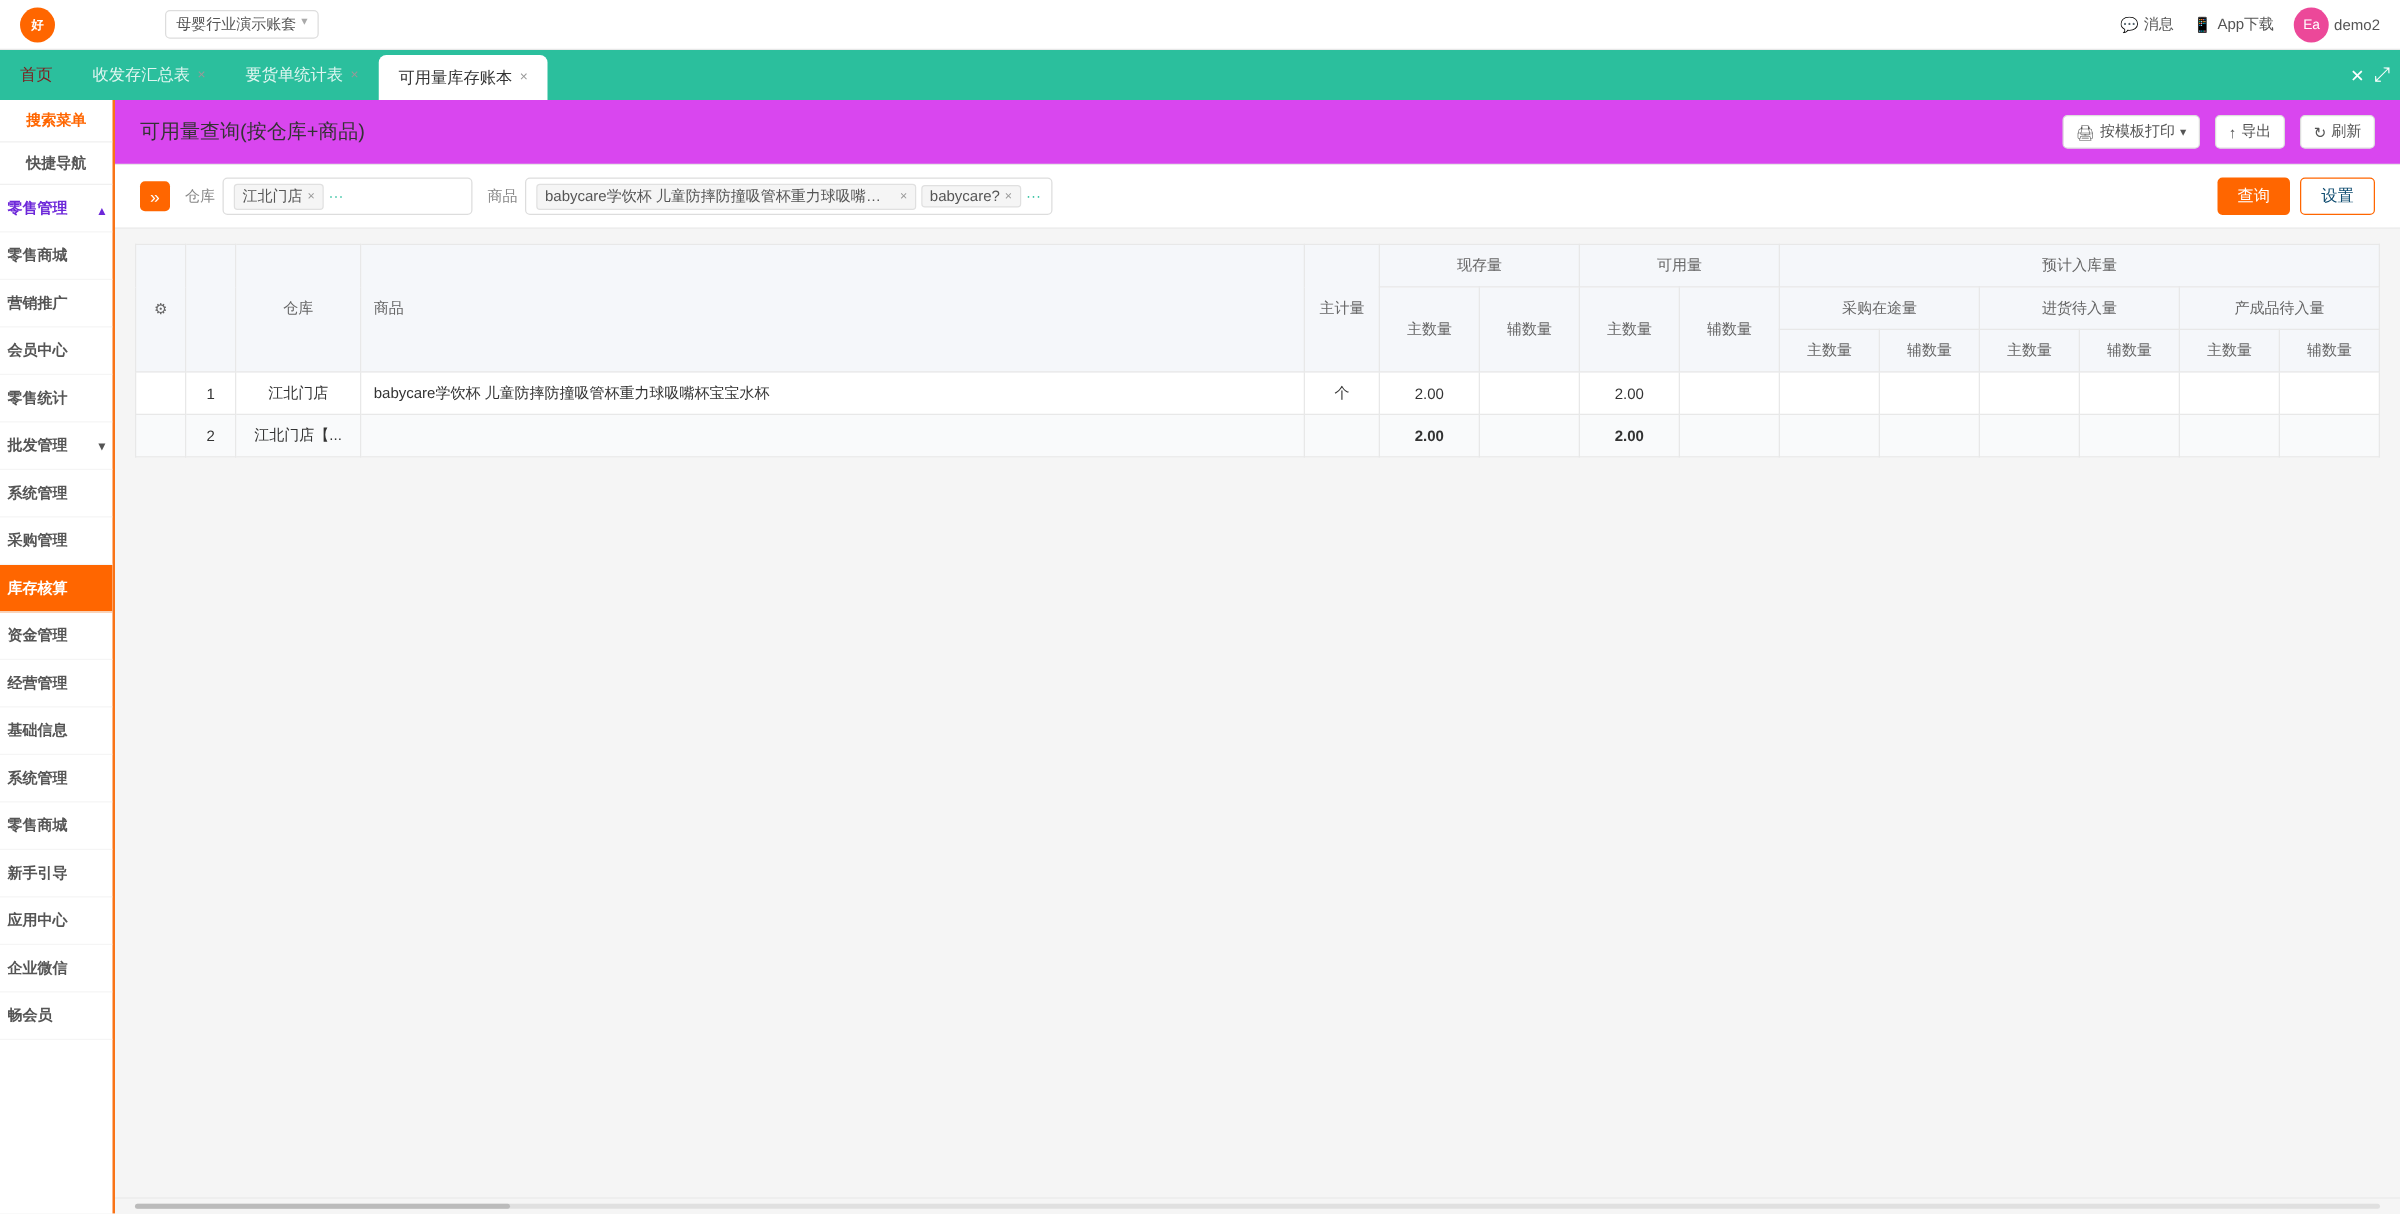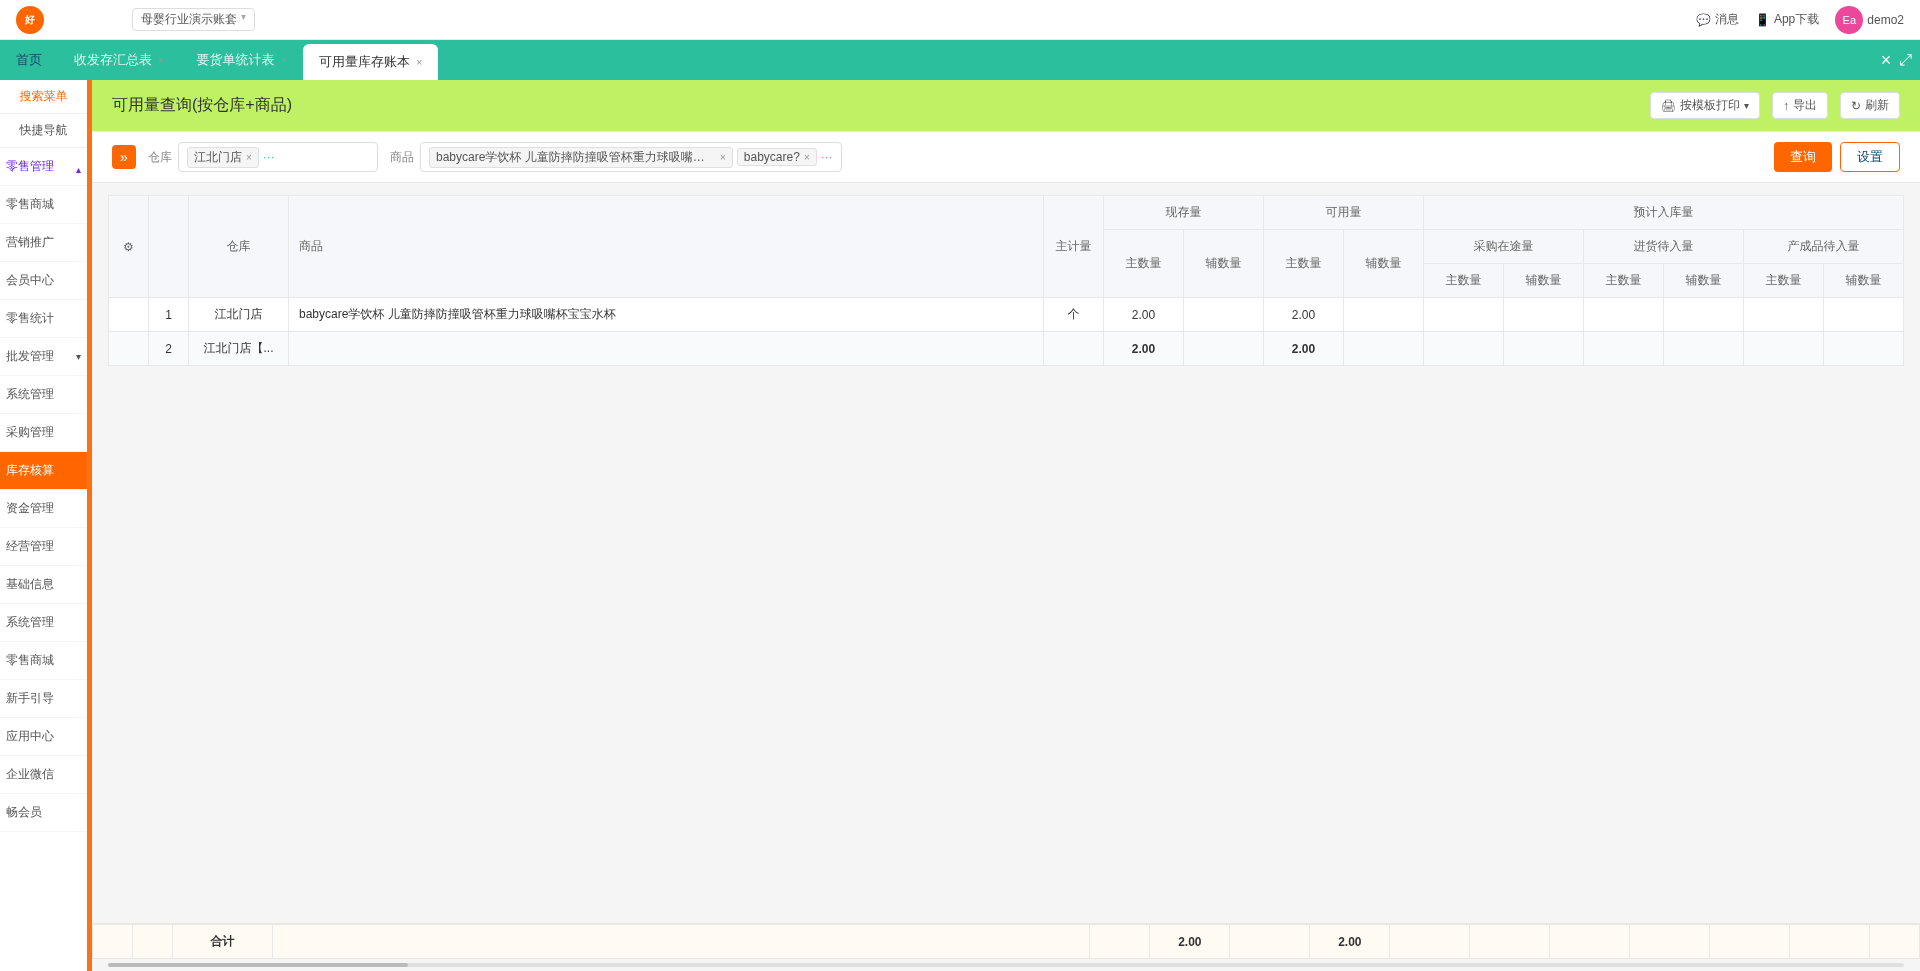--- a/index.html
+++ b/index.html
@@ -15,39 +15,39 @@
     .store-selector { display: flex; gap: 4px; border: 1px solid #ddd; border-radius: 4px; padding: 2px 8px; cursor: pointer; font-size: 12px; color: #555; background: #fff; }
     .top-bar-right { display: flex; align-items: center; gap: 16px; }
     .top-right-item { display: flex; align-items: center; gap: 4px; font-size: 12px; color: #555; cursor: pointer; }
     .avatar { width: 28px; height: 28px; border-radius: 50%; background: #ec4899; display: flex; align-items: center; justify-content: center; color: white; font-size: 11px; }
 
     
     .tab-bar { height: 40px; background: #2bbf9d; display: flex; align-items: stretch; flex-shrink: 0; padding-left: 0; }
     .tab-item { display: flex; align-items: center; padding: 0 16px; gap: 6px; font-size: 13px; color: rgba(255,255,255,0.85); cursor: pointer; position: relative; white-space: nowrap; }
     .tab-item.active { background: #fff; color: #333; border-radius: 6px 6px 0 0; margin-top: 4px; }
     .tab-item .tab-close { font-size: 11px; color: #999; cursor: pointer; }
-    .tab-item.home { background: transparent; color: #0c4a6e; font-weight: 500; }
+    .tab-item.home { background: transparent; color: #7f1d1d; font-weight: 500; }
     .tab-bar-end { margin-left: auto; display: flex; align-items: center; padding-right: 8px; gap: 8px; }
     .tab-bar-end span { color: white; cursor: pointer; font-size: 16px; }
 
     
     .main-layout { display: flex; flex: 1; overflow: hidden; }
 
     
-    .sidebar { width: 92px; background: #fff; border-right: 5px solid #f97316; display: flex; flex-direction: column; flex-shrink: 0; overflow-y: auto; }
+    .sidebar { width: 92px; background: #fff; border-right: 2px solid #f97316; display: flex; flex-direction: column; flex-shrink: 0; overflow-y: auto; font-weight: bold; }
     .sidebar-search { padding: 8px 10px; font-size: 12px; color: #ff6600; cursor: pointer; border-bottom: 1px solid #f0f0f0; text-align: center; }
     .sidebar-quick { padding: 8px 10px; font-size: 12px; color: #555; cursor: pointer; border-bottom: 1px solid #f0f0f0; text-align: center; }
     .sidebar-item { padding: 10px 6px; font-size: 12px; color: #555; cursor: pointer; text-align: center; border-bottom: 1px solid #f5f5f5; display: flex; align-items: center; justify-content: space-between; }
     .sidebar-item.active-bg { background: #ff6600; color: #fff; border-radius: 0; }
 
     
     .content-area { flex: 1; display: flex; flex-direction: column; overflow: hidden; background: #f5f5f5; padding: 0; }
 
     
-    .page-header { background: #bef264; padding: 12px 20px; display: flex; align-items: center; justify-content: space-between; border-bottom: 1px solid #e8e8e8; }
+    .page-header { background: #d946ef; padding: 12px 20px; display: flex; align-items: center; justify-content: space-between; border-bottom: 1px solid #e8e8e8; }
     .page-title { font-size: 16px; font-weight: 500; color: #333; }
     .page-actions { display: flex; align-items: center; gap: 12px; }
     .btn-template { display: flex; align-items: center; gap: 4px; font-size: 12px; color: #555; cursor: pointer; border: 1px solid #ddd; border-radius: 4px; padding: 4px 10px; background: #fff; }
     .btn-export { display: flex; align-items: center; gap: 4px; font-size: 12px; color: #555; cursor: pointer; border: 1px solid #ddd; border-radius: 4px; padding: 4px 10px; background: #fff; }
     .btn-refresh { display: flex; align-items: center; gap: 4px; font-size: 12px; color: #555; cursor: pointer; border: 1px solid #ddd; border-radius: 4px; padding: 4px 10px; background: #fff; }
 
     
     .filter-bar { background: #fff; padding: 10px 20px; display: flex; align-items: center; gap: 12px; border-bottom: 1px solid #e8e8e8; flex-shrink: 0; }
     .filter-toggle { width: 24px; height: 24px; background: #ff6600; color: white; border: none; border-radius: 4px; cursor: pointer; display: flex; align-items: center; justify-content: center; font-size: 14px; flex-shrink: 0; }
     .filter-group { display: flex; align-items: center; gap: 6px; }
@@ -312,41 +312,20 @@
             <td></td>
             <td></td>
             <td></td>
             <td></td>
           </tr>
         </tbody>
       </table>
     </div>
 
     <div style="background:#fffaf2; border-top:1px solid #e8e8e8; flex-shrink:0;">
-      <table style="width:100%; border-collapse:collapse; font-size:12px;">
-        <tbody>
-            <tr>
-          <td style="width:40px; border:1px solid #e8e8e8; padding:8px;"></td>
-          <td style="width:40px; border:1px solid #e8e8e8; padding:8px;"></td>
-          <td style="width:100px; border:1px solid #e8e8e8; padding:8px; text-align:center; font-weight:600;">合计</td>
-          <td style="min-width:280px; border:1px solid #e8e8e8; padding:8px;"></td>
-          <td style="width:60px; border:1px solid #e8e8e8; padding:8px;"></td>
-          <td style="width:80px; border:1px solid #e8e8e8; padding:8px; text-align:center; font-weight:600;">2.00</td>
-          <td style="width:80px; border:1px solid #e8e8e8; padding:8px;"></td>
-          <td style="width:80px; border:1px solid #e8e8e8; padding:8px; text-align:center; font-weight:600;">2.00</td>
-          <td style="width:80px; border:1px solid #e8e8e8; padding:8px;"></td>
-          <td style="width:80px; border:1px solid #e8e8e8; padding:8px;"></td>
-          <td style="width:80px; border:1px solid #e8e8e8; padding:8px;"></td>
-          <td style="width:80px; border:1px solid #e8e8e8; padding:8px;"></td>
-          <td style="width:80px; border:1px solid #e8e8e8; padding:8px;"></td>
-          <td style="width:80px; border:1px solid #e8e8e8; padding:8px;"></td>
-          <td style="border:1px solid #e8e8e8; padding:8px;"></td>
-        </tr>
-      </tbody>
-        </table>
 
       <div style="height:12px; background:#f5f5f5; display:flex; align-items:center; padding:0 16px;">
         <div style="flex:1; height:4px; background:#e0e0e0; border-radius:2px; position:relative;">
           <div style="width:300px; height:4px; background:#bbb; border-radius:2px; position:absolute; left:0;"></div>
         </div>
       </div>
     </div>
 
   </div>
 </div>

